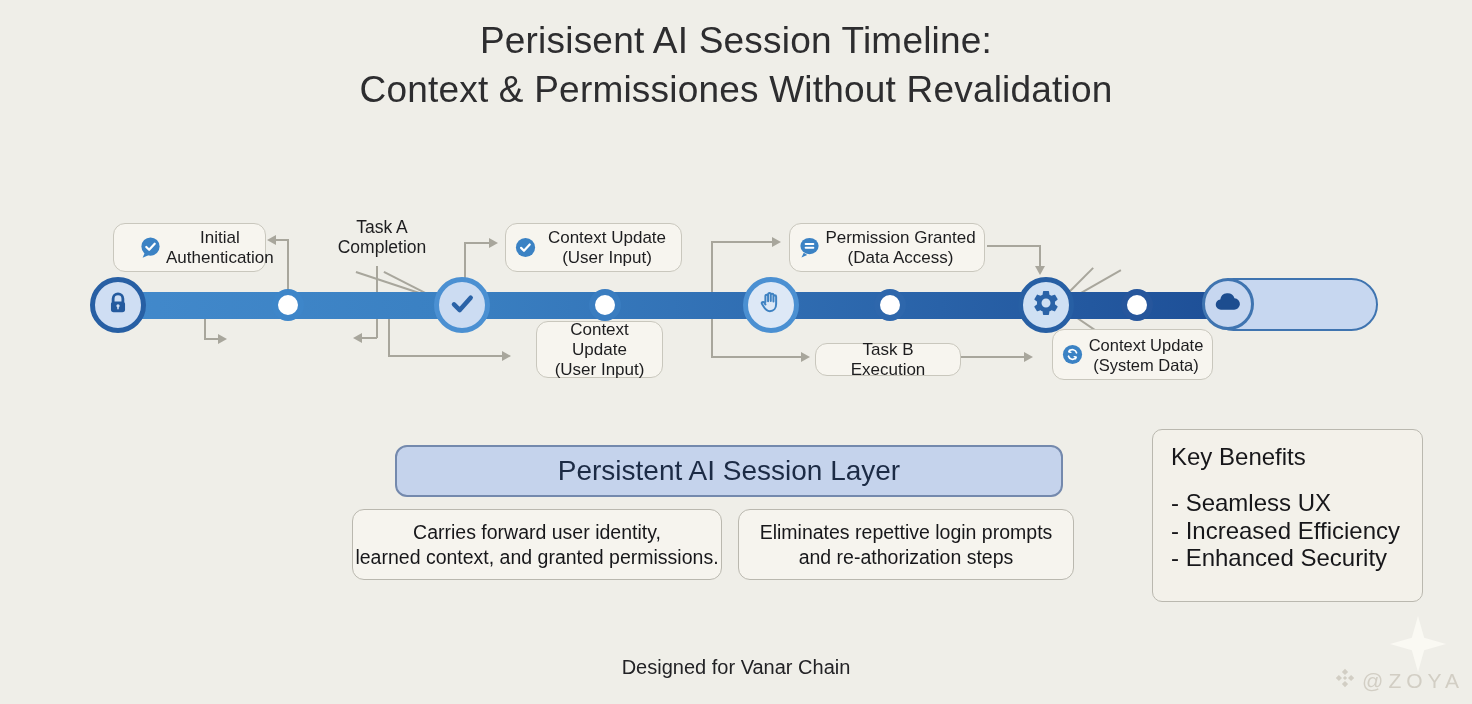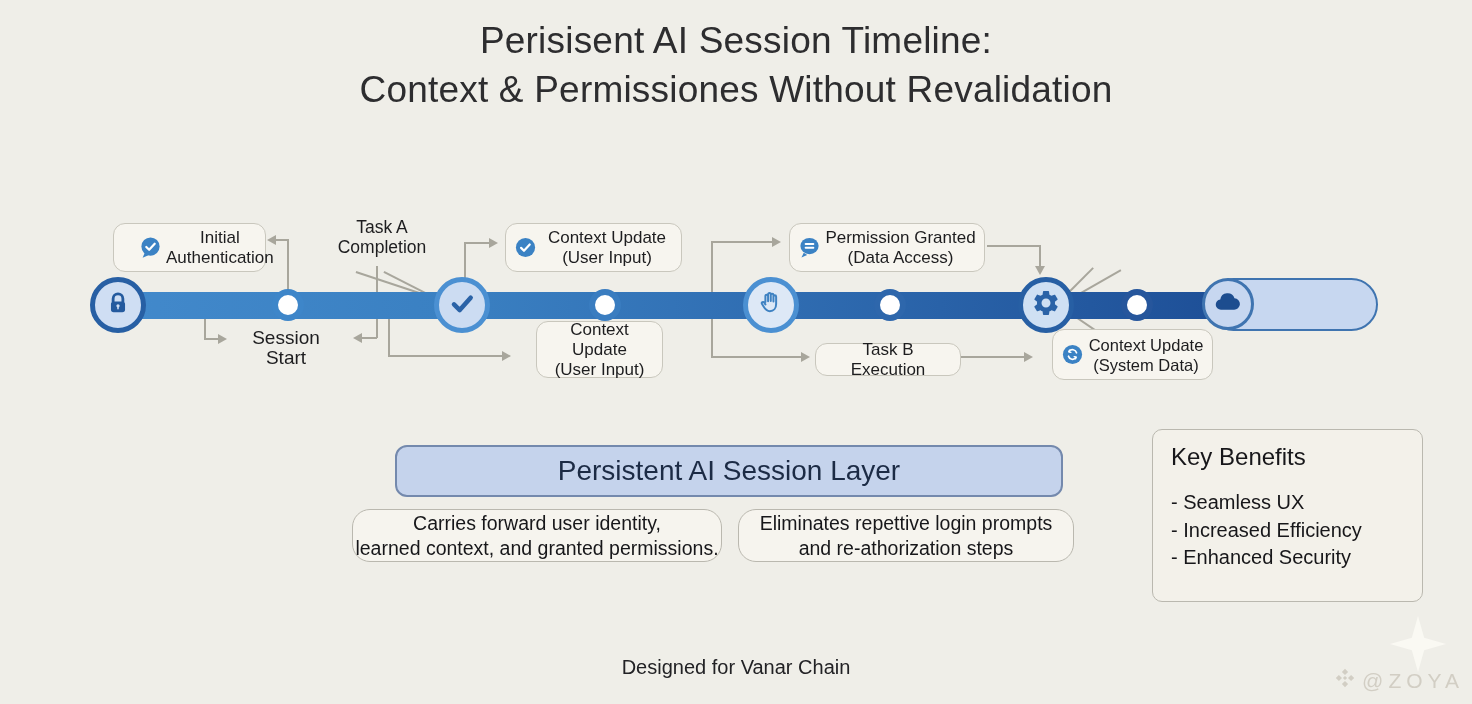--- a/index.html
+++ b/index.html
@@ -36,28 +36,28 @@
   .callout{position:absolute; background:#f7f5ef; border:1.5px solid #c9c7bd; border-radius:12px;
     box-sizing:border-box; display:flex; align-items:center; padding:4px 8px; z-index:5;}
   .callout .txt{flex:1; text-align:center; font-size:17px; line-height:20px; color:#1d1d1f;}
   .plain-label{position:absolute; text-align:center; font-size:17.5px; line-height:20px; color:#1d1d1f; z-index:5;}
   .mini-icon{flex:none; width:23px; height:23px; margin-right:4px;}
   
   .layer-box{position:absolute; left:395px; top:445px; width:668px; height:52px;
     background:#c5d3ec; border:2px solid #7489ad; border-radius:12px; box-sizing:border-box;
     display:flex; align-items:center; justify-content:center;
     font-size:28px; color:#1c2b45; font-weight:500; z-index:5;}
-  .desc-box{position:absolute; top:509px; height:53px; background:#f6f4ee; border:1.5px solid #bab8af;
-    border-radius:18px; box-sizing:border-box; display:flex; align-items:center; justify-content:center;
+  .desc-box{position:absolute; top:509px; height:71px; background:#f6f4ee; border:1.5px solid #bab8af;
+    border-radius:12px; box-sizing:border-box; display:flex; align-items:center; justify-content:center;
     text-align:center; font-size:19.5px; line-height:25px; color:#17171a; z-index:5;}
   .benefits{position:absolute; left:1152px; top:429px; width:271px; height:173px;
     background:#f3f1ea; border:1.5px solid #bab8af; border-radius:10px; box-sizing:border-box;
     padding:13px 18px; z-index:5;}
   .benefits h2{margin:0 0 18px 0; font-size:24px; font-weight:500; color:#17171a;}
-  .benefits .bi{font-size:20px; line-height:27.5px; color:#17171a;}
+  .benefits .bi{font-size:24px; line-height:27.5px; color:#17171a;}
   .benefits .bi.indent{padding-left:10px;}
   
   .footer{position:absolute; left:0; top:656px; width:100%; text-align:center;
     font-size:20px; color:#222225;}
   .sparkle{position:absolute; left:1390px; top:616px; z-index:0;}
   .wm{position:absolute; right:8px; top:666px; display:flex; align-items:center; gap:5px;
     color:#d2cec4; font-size:21px; letter-spacing:5px; z-index:6;}
 </style>
 </head>
 <body>
@@ -191,21 +191,20 @@
       <svg width="23" height="23" viewBox="0 0 24 24">
           <ellipse cx="12" cy="10.5" rx="9.5" ry="8.5" fill="#3b82c4"></ellipse>
           <path d="M6 17.5l-2.4 5 6-2.6z" fill="#3b82c4"></path>
           <path d="M8 8.3h8M8 12.3h8" stroke="#fff" stroke-width="2.1" stroke-linecap="round"></path>
         </svg>
     </span>
     <span class="txt"><span>Permission Granted</span><br><span>(Data Access)</span></span>
   </div>
 
 
-  <div class="plain-label" style="left:231px; top:328px; width:110px; font-size:19px;">Session Start</div>
 
   <div class="callout" style="left:536px; top:321px; width:127px; height:57px; justify-content:center;">
     <span class="txt"><span>Context Update</span><br><span>(User Input)</span></span>
   </div>
 
   <div class="callout" style="left:815px; top:343px; width:146px; height:33px; justify-content:center;">
     <span class="txt">Task B Execution</span>
   </div>
 
   <div class="callout" style="left:1052px; top:329px; width:161px; height:51px;">

